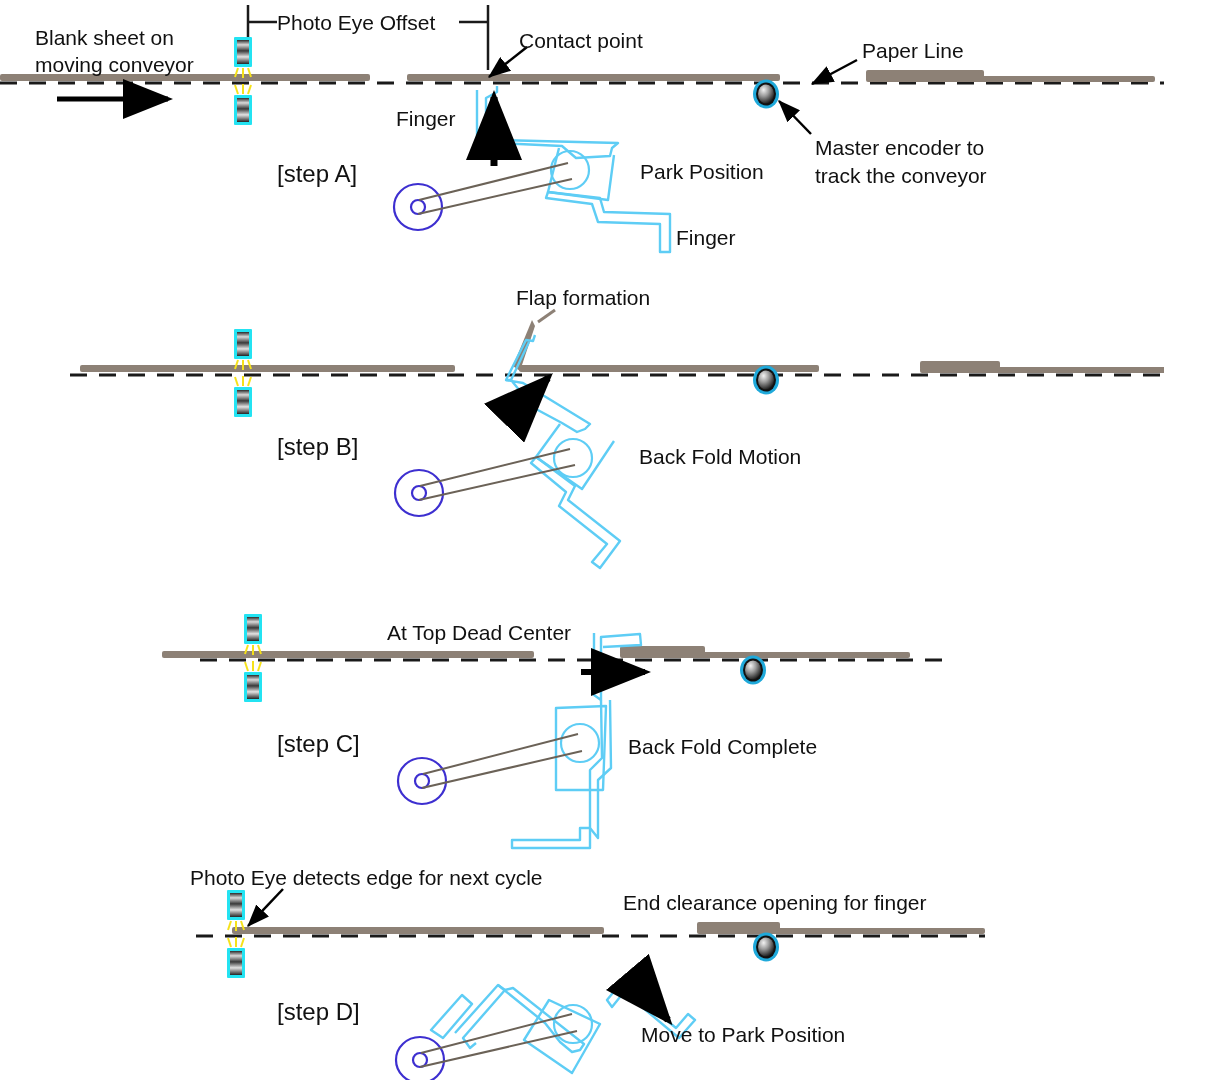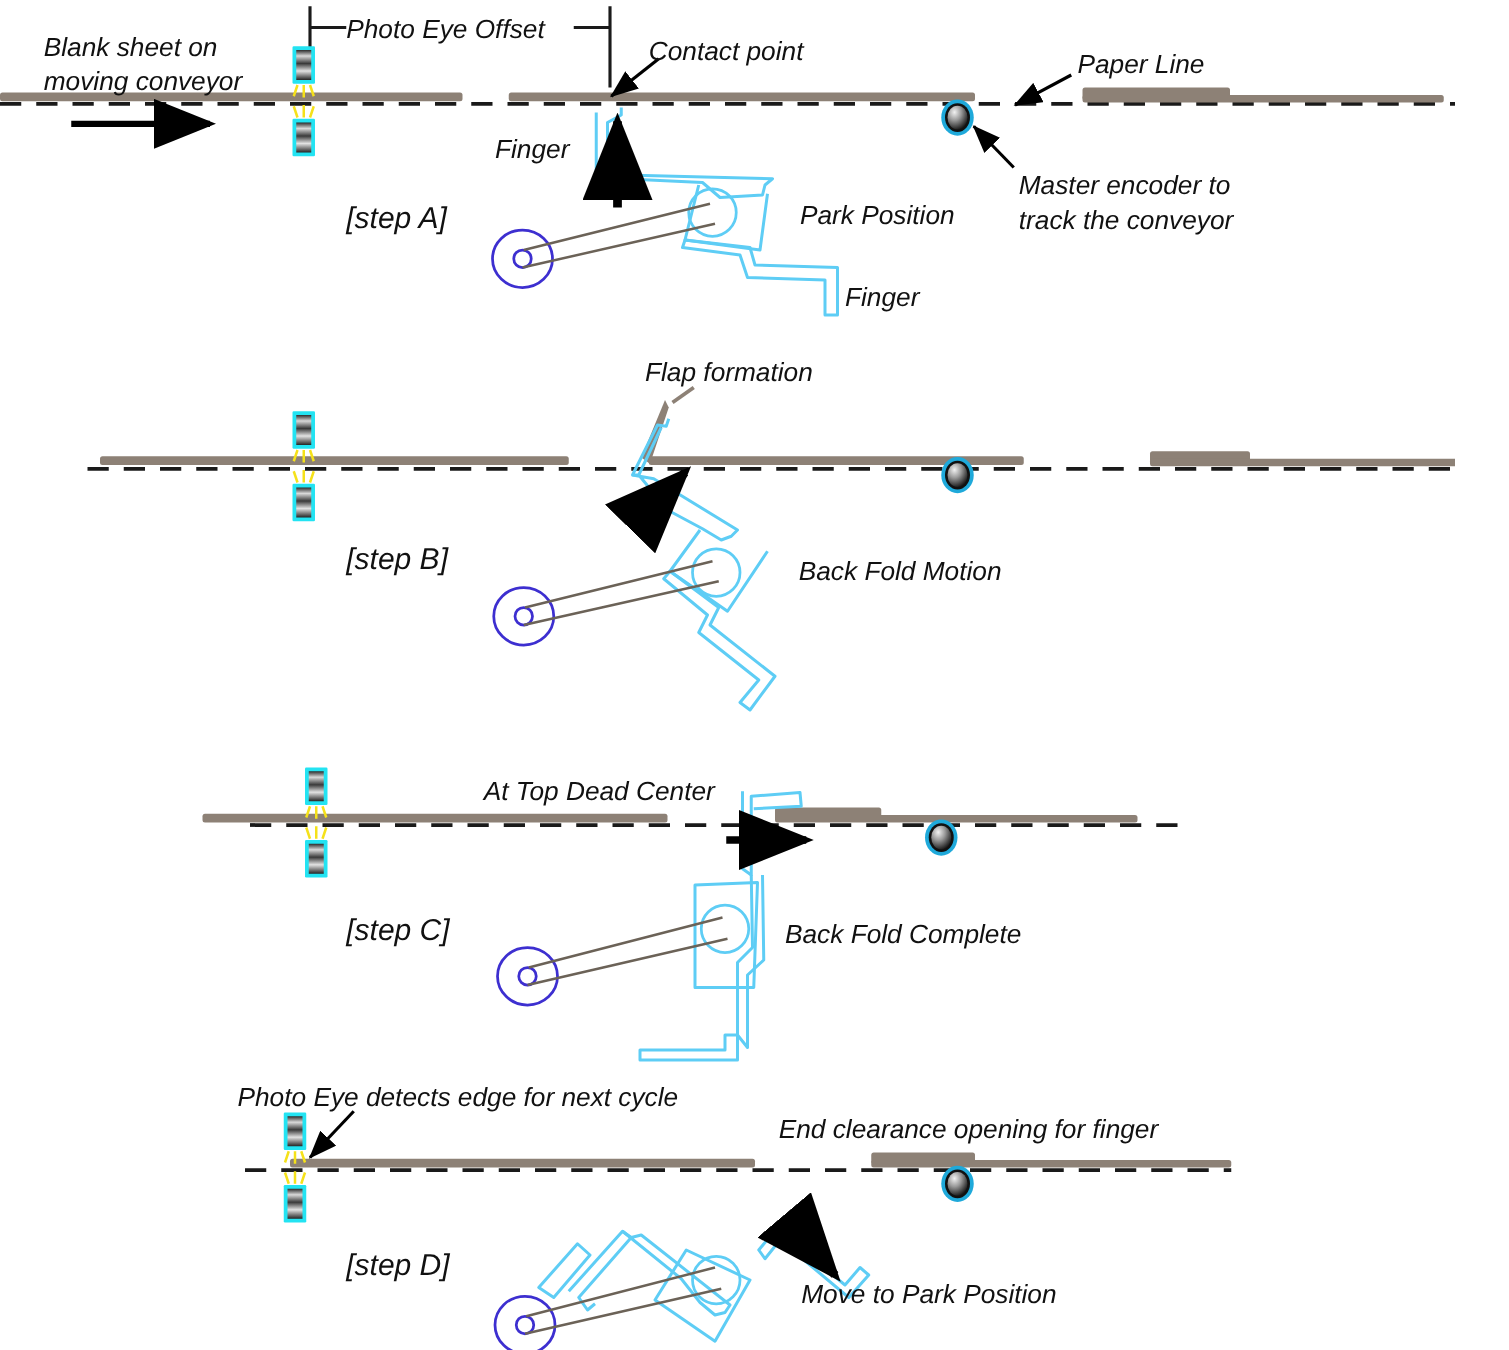--- a/index.html
+++ b/index.html
@@ -1,17 +1,17 @@
 <!DOCTYPE html>
 <html><head>
 <meta charset="utf-8">
 <style>
   html,body{margin:0;padding:0;background:#ffffff;}
   body{width:1207px;height:1080px;font-family:"Liberation Sans",sans-serif;color:#000;}
-  #stage{position:relative;width:1164px;height:1080px;overflow:hidden;background:#fff;font-style:italic;}
+  #stage{position:relative;width:1164px;height:1080px;overflow:hidden;background:#fff;}
   svg#diagram{position:absolute;left:0;top:0;width:1207px;height:1080px;display:block;}
   text{font-family:"Liberation Sans",sans-serif;fill:#111;}
   .lbl{font-size:21px;}
   .lbl-step{font-size:24px;}
 </style>
 </head>
 <body>
 
 <div id="stage">
 <svg id="diagram" viewBox="0 0 1207 1080" xmlns="http://www.w3.org/2000/svg">

